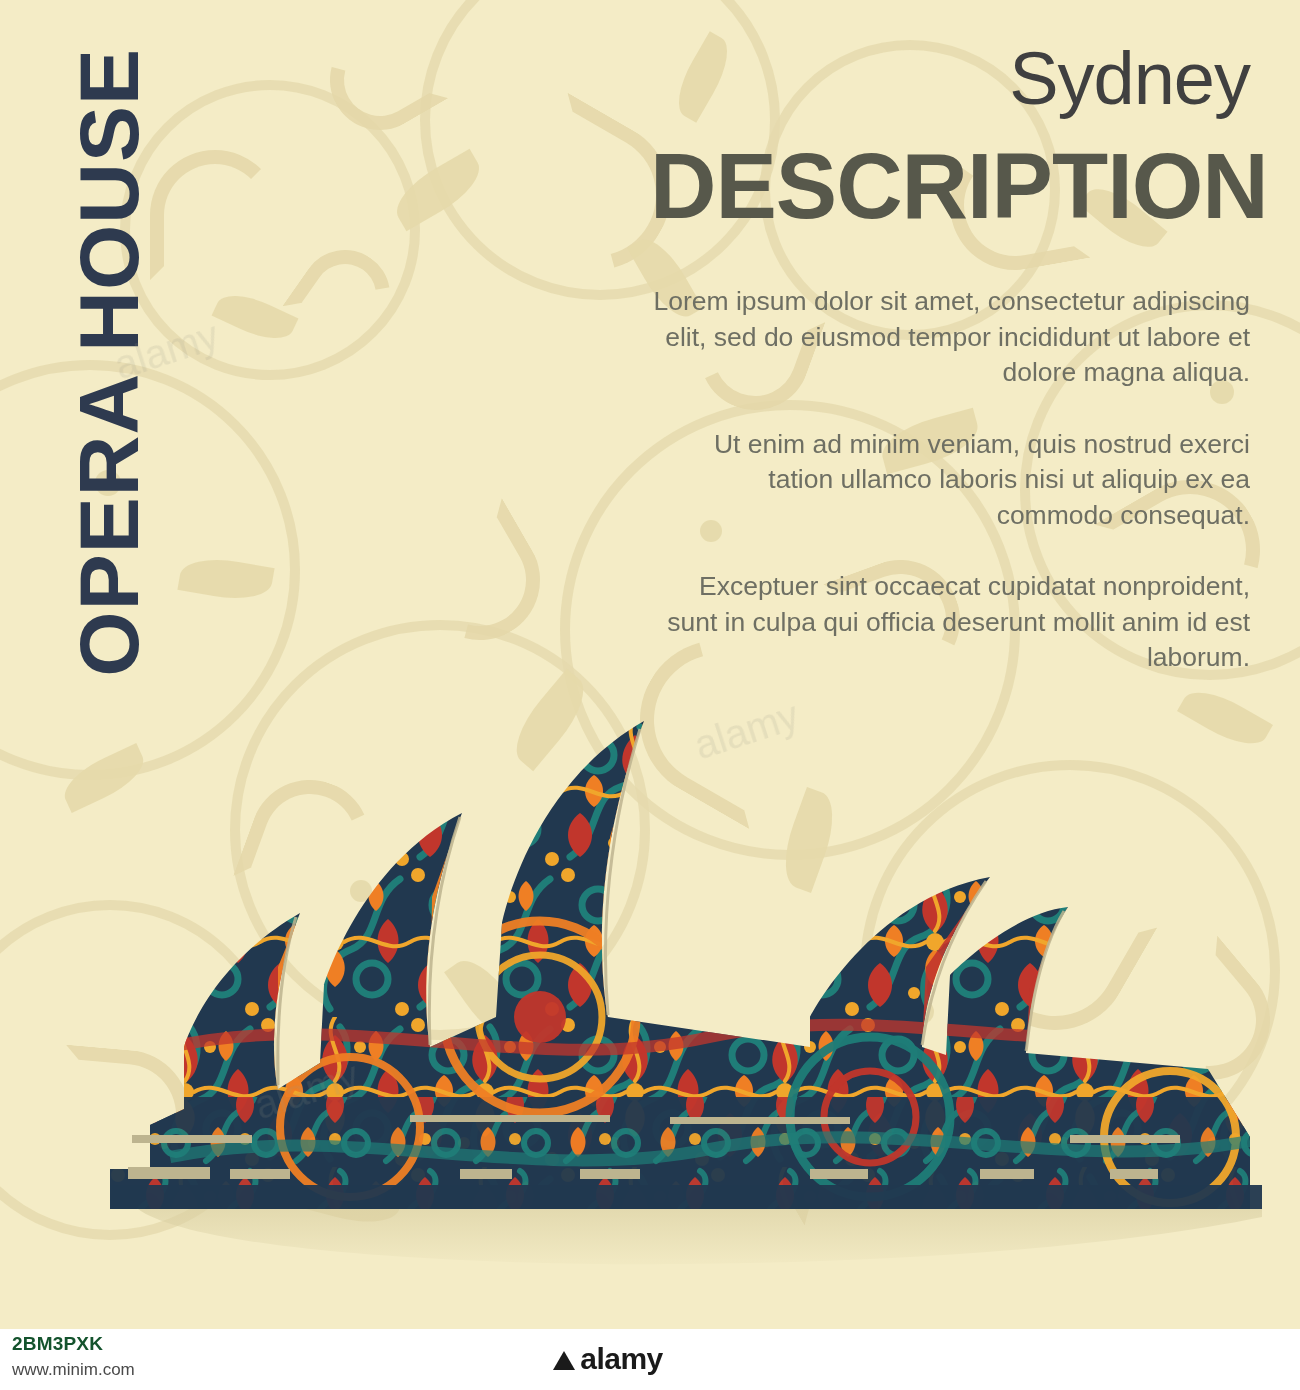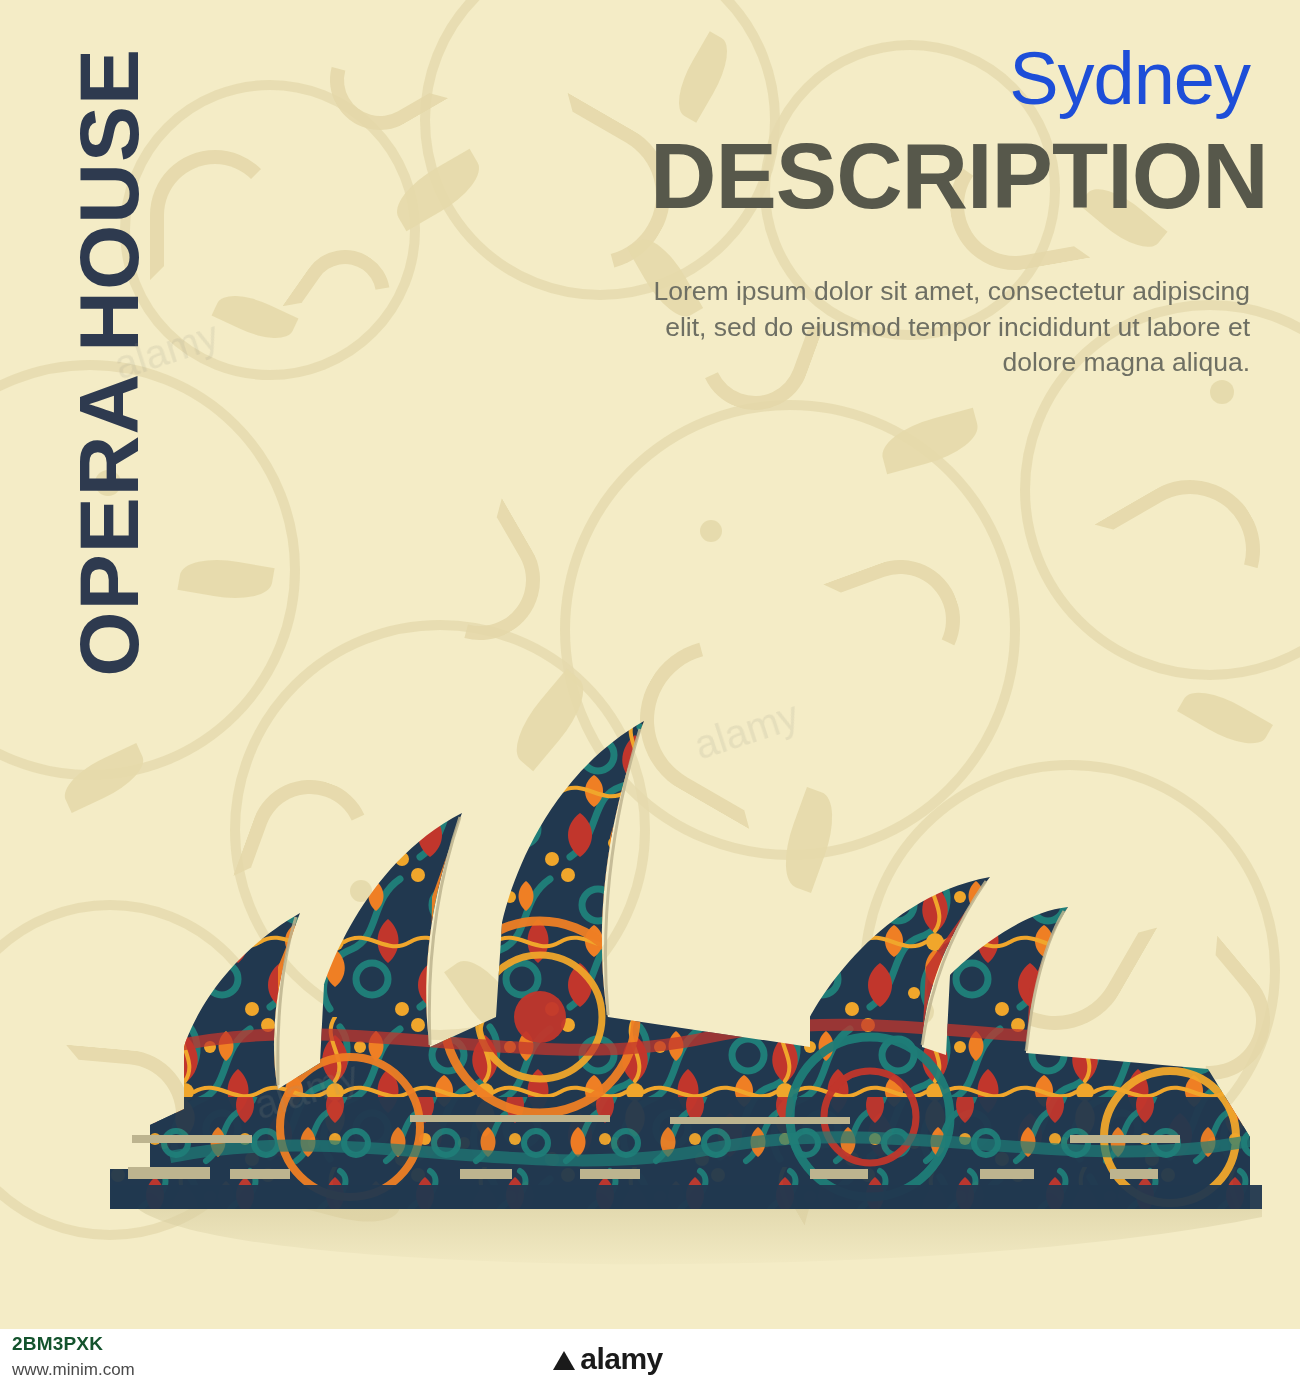--- a/index.html
+++ b/index.html
@@ -78,27 +78,27 @@
   
   #rightcol {
     position: absolute;
     right: 50px;
     top: 42px;
     width: 600px;
     text-align: right;
   }
   #city {
     font-size: 74px;
-    color: #1d4ed8;
+    color: #404040;
     line-height: 1.0;
     letter-spacing: -1px;
     font-weight: normal;
   }
   #heading {
-    margin-top: 14px;
+    margin-top: 24px;
     font-size: 92px;
     font-weight: bold;
     color: #57584b;
     letter-spacing: -1px;
     line-height: 1.0;
   }
   #body {
     margin-top: 52px;
   }
   #body p {
@@ -236,20 +236,22 @@
 
     <div id="vtitle">
       <span>OPERA HOUSE</span>
     </div>
 
     <div id="rightcol">
       <div id="city">Sydney</div>
       <div id="heading">DESCRIPTION</div>
       <div id="body">
         <p>Lorem ipsum dolor sit amet, consectetur adipiscing elit, sed do eiusmod tempor incididunt ut labore et dolore magna aliqua.</p>
+        <p>Ut enim ad minim veniam, quis nostrud exerci tation ullamco laboris nisi ut aliquip ex ea commodo consequat.</p>
+        <p>Exceptuer sint occaecat cupidatat nonproident, sunt in culpa qui officia deserunt mollit anim id est laborum.</p>
       </div>
     </div>
 
     <div id="opera">
       <svg viewBox="0 0 1170 560" xmlns="http://www.w3.org/2000/svg">
         <defs>
 
           <pattern id="orn" width="150" height="150" patternUnits="userSpaceOnUse">
             <rect width="150" height="150" fill="#21384f"></rect>
             <g fill="none" stroke="#1f7d78" stroke-width="7" stroke-linecap="round">

